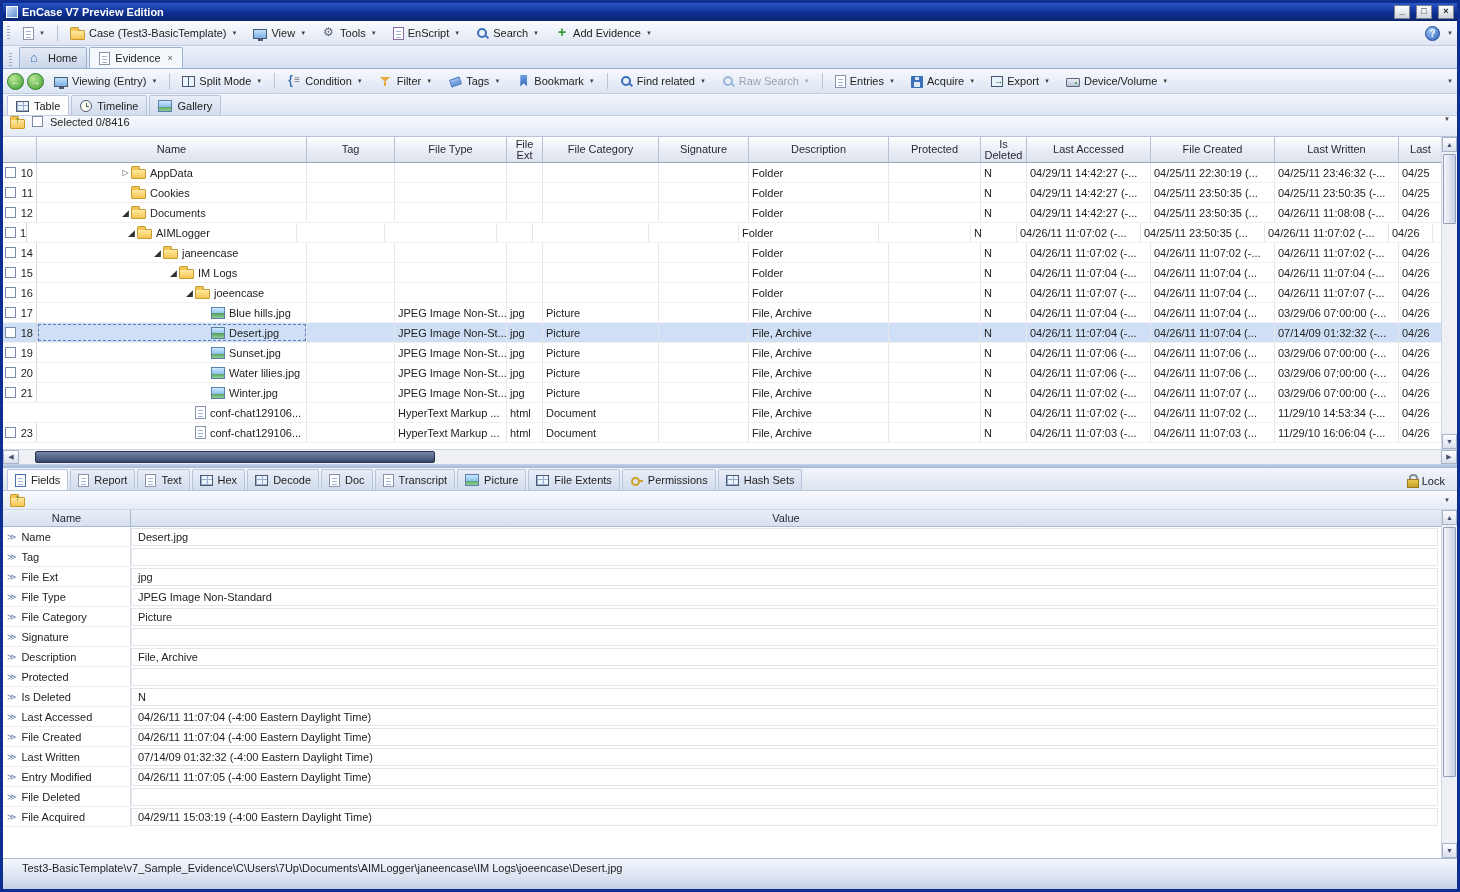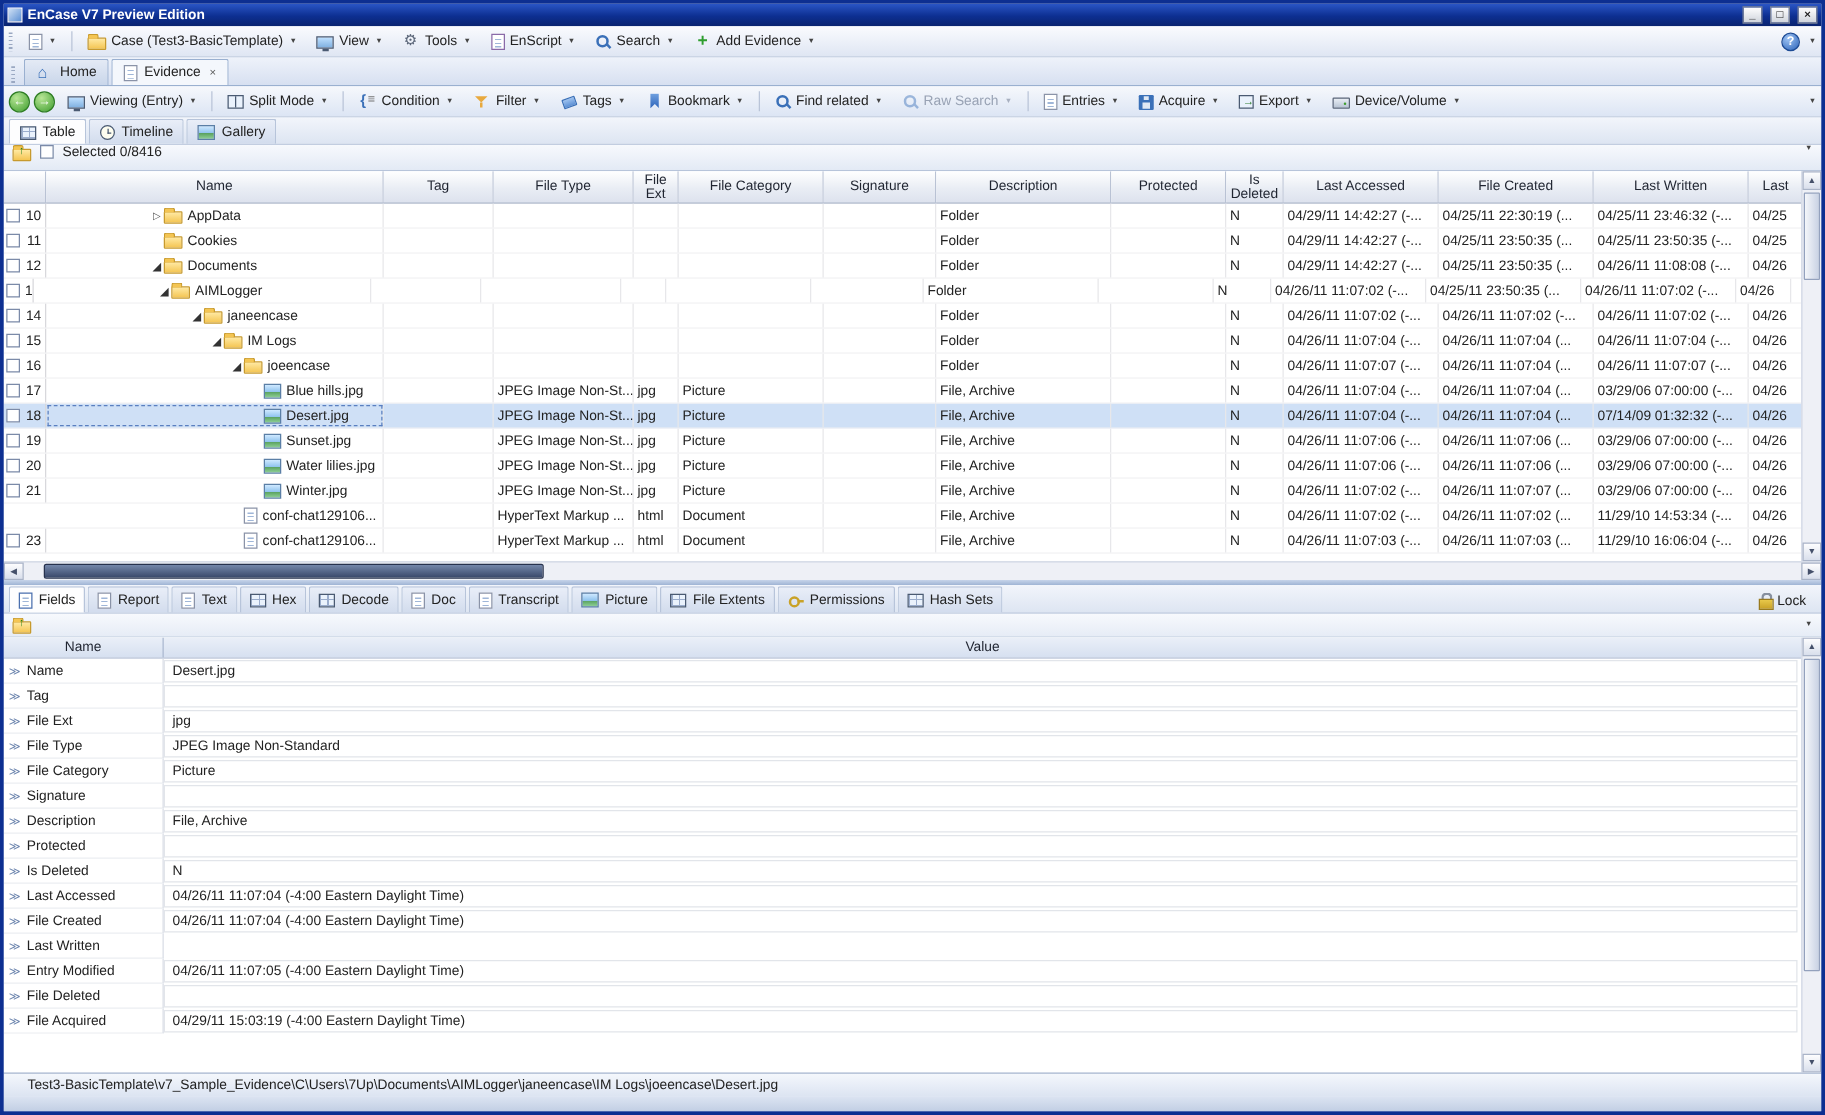--- a/index.html
+++ b/index.html
@@ -919,20 +919,23 @@
             </div>
             <div class="fr-value">
               <span class="lbl">04/26/11 11:07:04 (-4:00 Eastern Daylight Time)</span>
             </div>
           </div>
           <div class="frow">
             <div class="fr-name">
               <span class="fr-icon">≫</span>
               <span class="lbl">Last Written</span>
             </div>
+            <div class="fr-value">
+              <span class="lbl">07/14/09 01:32:32 (-4:00 Eastern Daylight Time)</span>
+            </div>
           </div>
           <div class="frow">
             <div class="fr-name">
               <span class="fr-icon">≫</span>
               <span class="lbl">Entry Modified</span>
             </div>
             <div class="fr-value">
               <span class="lbl">04/26/11 11:07:05 (-4:00 Eastern Daylight Time)</span>
             </div>
           </div>

